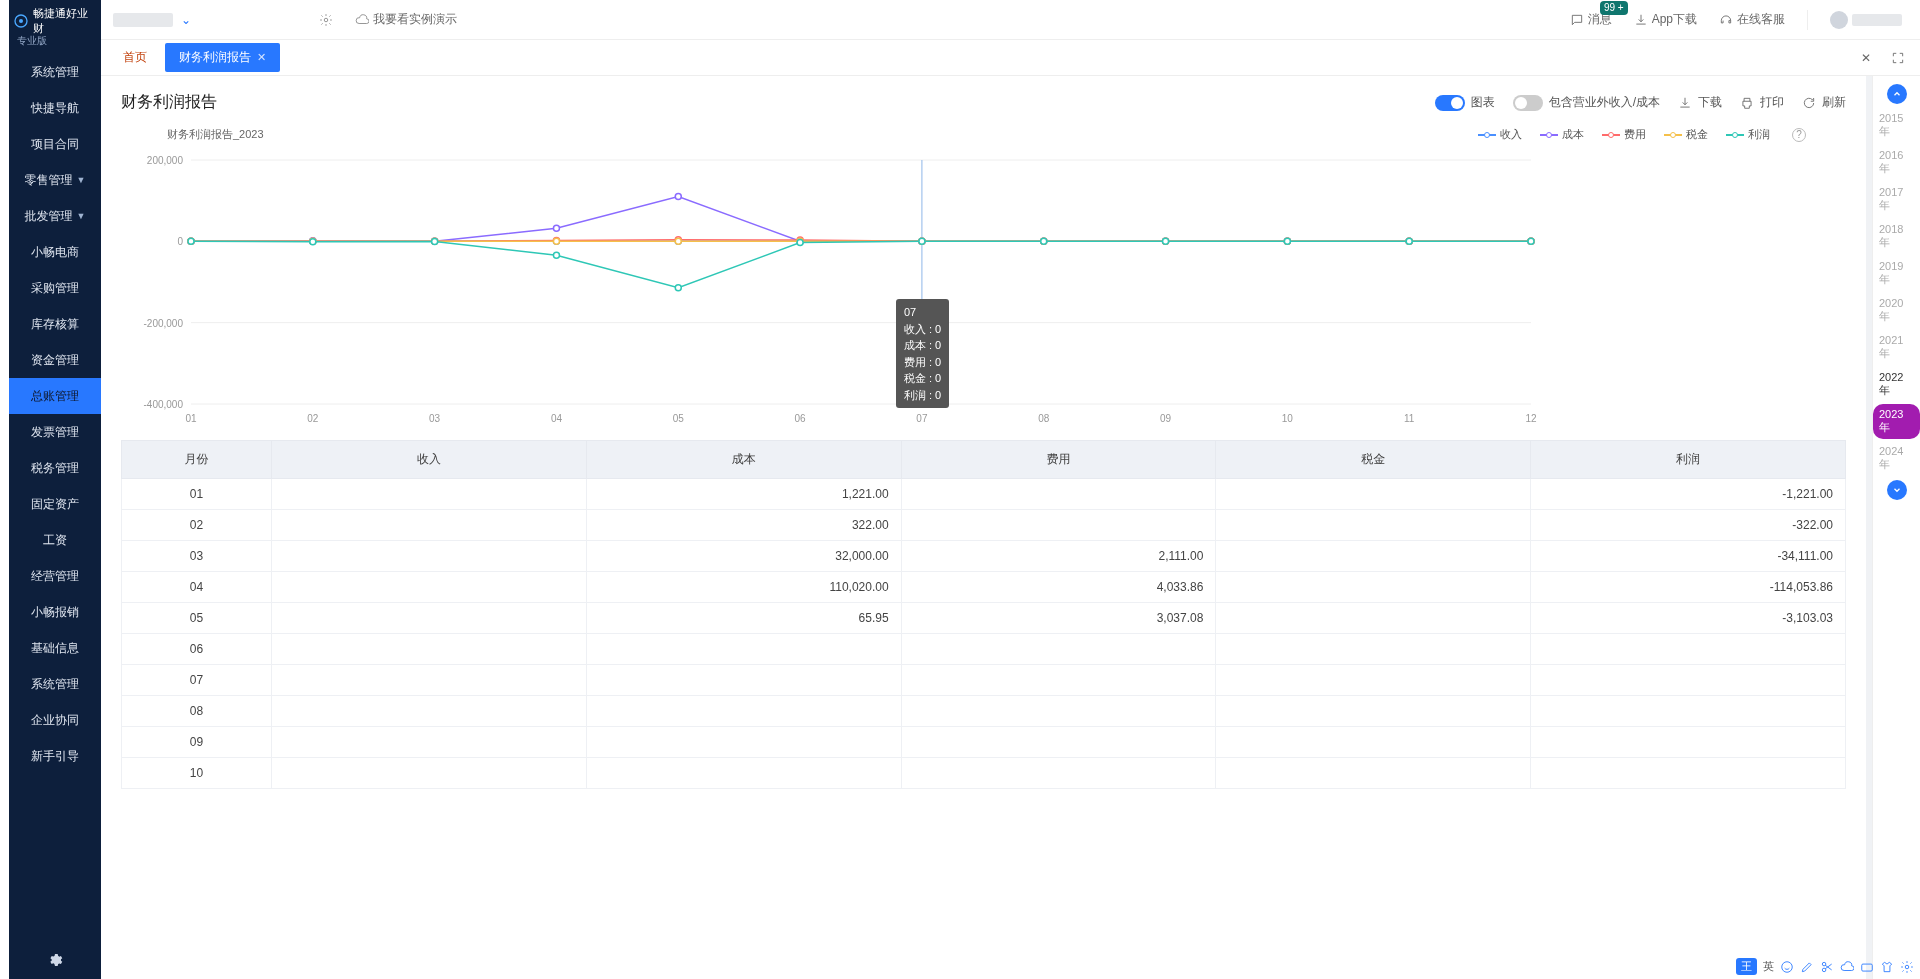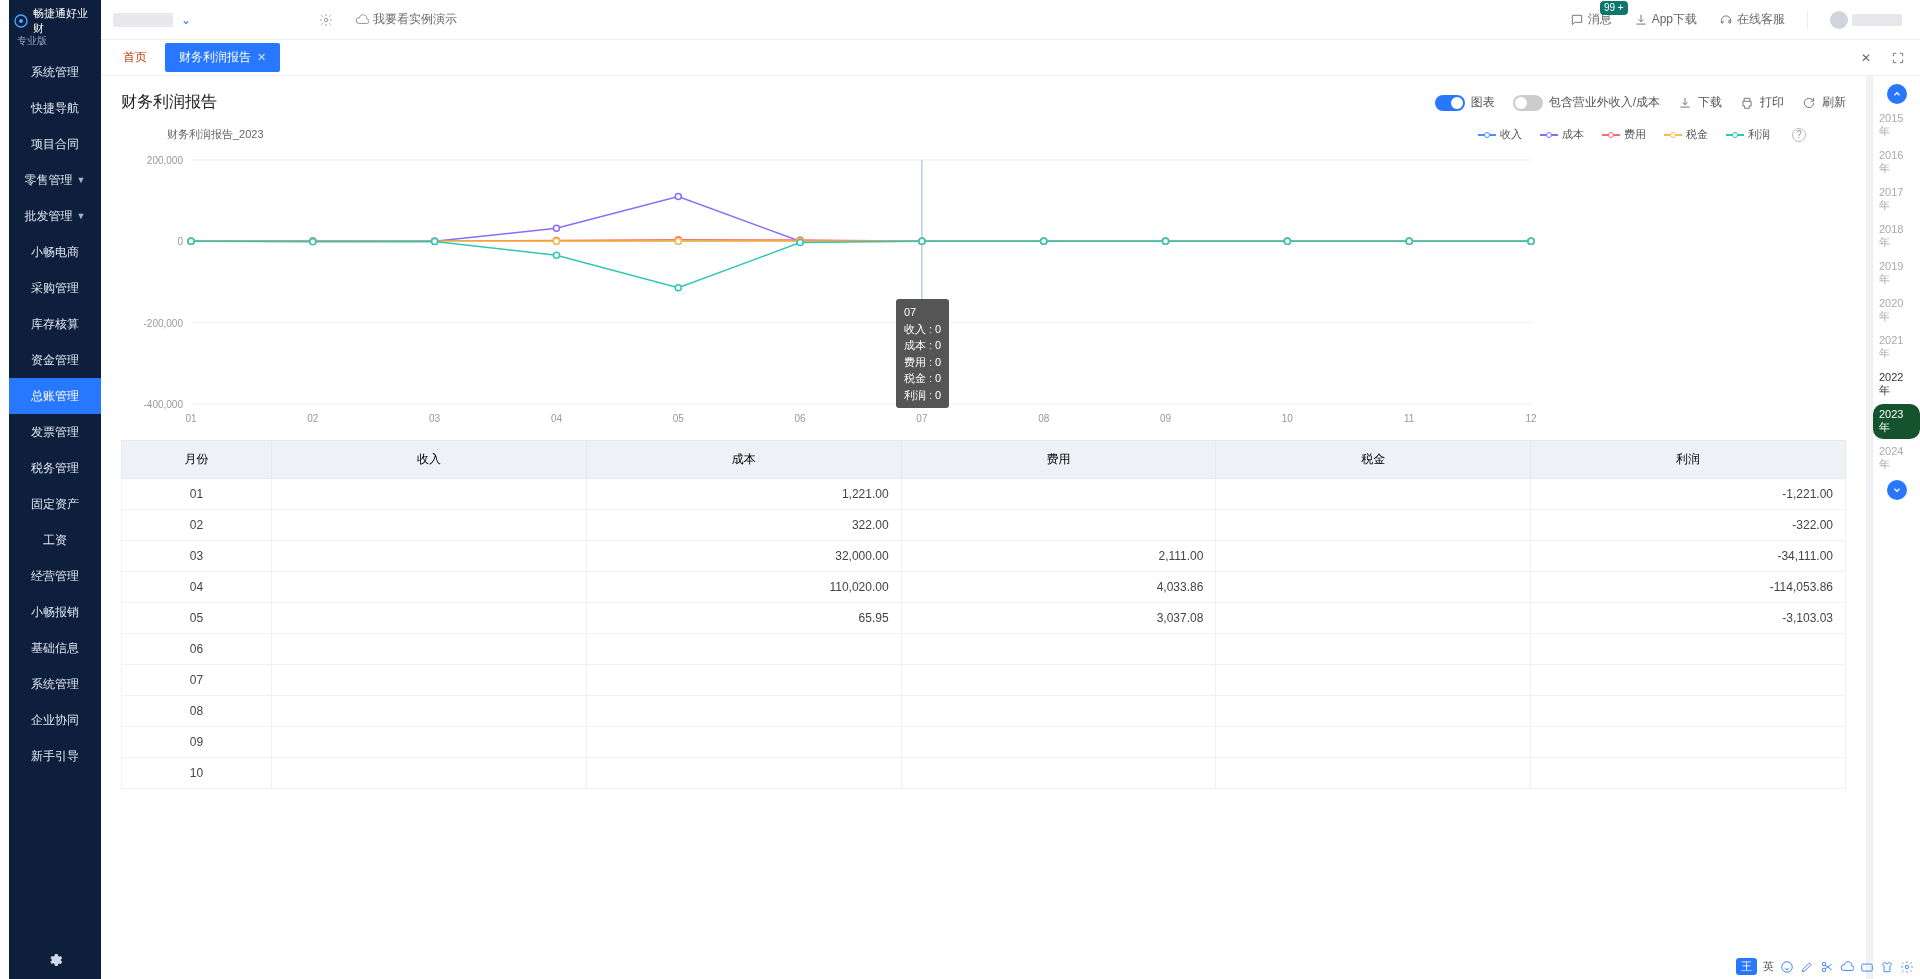--- a/index.html
+++ b/index.html
@@ -4,21 +4,21 @@
 <style>
   * { box-sizing: border-box; }
   body { margin:0; font-family:"Microsoft YaHei","PingFang SC",sans-serif; font-size:12px; color:#333; background:#fff; overflow:hidden; }
   .app { display:flex; width:1920px; height:979px; }
   .sidebar { width:92px; background:#0d1f3c; color:#e0e6f0; display:flex; flex-direction:column; align-items:center;margin-left:9px; }
   .logo { display:flex; align-items:center; padding:6px 4px 2px; font-size:11px; color:#fff; gap:4px; }
   .logo-icon { width:16px; height:16px; flex:none; }
   .logo-sub { font-size:10px; color:#8fa3c2; margin-top:-4px; margin-bottom:6px; align-self:flex-start; padding-left:8px;}
   .nav { flex:1; overflow:auto; width:100%; }
   .nav-item { height:36px; display:flex; align-items:center; justify-content:center; gap:4px; font-size:12px; cursor:pointer; color:#e0e6f0; position:relative;}
-  .nav-item.active { background:#2878ff; color:#ffffff; }
+  .nav-item.active { background:#2878ff; color:#0f172a; }
   .caret { font-size:9px; color:#9fb3d1; }
   .gear { height:38px; display:flex; align-items:center; justify-content:center; color:#cfd8e8; cursor:pointer;}
   .main { flex:1; display:flex; flex-direction:column; min-width:0; background:#f5f7fa; }
 
   .topbar { height:40px; background:#fff; border-bottom:1px solid #eee; display:flex; align-items:center; padding:0 12px; gap:10px; }
   .org-select { display:flex; align-items:center; gap:8px; min-width:190px; }
   .org-mask { width:60px; height:14px; background:#e6e8eb; border-radius:2px;}
   .chev { color:#2878ff; font-size:12px; cursor:pointer;}
   .ico-btn { display:flex; align-items:center; gap:4px; color:#666; cursor:pointer; padding:4px 6px; font-size:12px;}
   .ico-btn svg { width:14px; height:14px;}
@@ -35,21 +35,21 @@
   .tabs-spacer { flex:1;}
   .tab-ctrl { width:28px; height:28px; display:flex; align-items:center; justify-content:center; color:#666; cursor:pointer;}
 
   .content { flex:1; display:flex; min-height:0; background:#fff; margin:0; position:relative;}
   .center { flex:1; min-width:0; padding:16px 20px 0 20px; overflow:auto; position:relative;}
   .side-drag { width:6px; background:#f0f2f5; cursor:col-resize;}
   .year-rail { width:48px; background:#fff; border-left:1px solid #eee; padding:8px 0; display:flex; flex-direction:column; align-items:center; gap:4px;}
   .rail-btn { width:20px; height:20px; border-radius:50%; background:#2878ff; color:#fff; display:flex; align-items:center; justify-content:center; font-size:10px; cursor:pointer;}
   .year-item { font-size:11px; color:#aaa; padding:4px 6px; cursor:pointer; border-radius:10px;}
   .year-item.dark { color:#333;}
-  .year-item.active { background:#14532d; color:#fff;}
+  .year-item.active { background:#a21caf; color:#fff;}
 
   .page-head { display:flex; align-items:center; margin-bottom:10px;}
   .page-title { font-size:16px; font-weight:500; color:#222;}
   .head-spacer { flex:1;}
   .toggle { width:30px; height:16px; border-radius:8px; position:relative; cursor:pointer; background:#ccc;}
   .toggle.on { background:#2878ff;}
   .toggle .knob { position:absolute; top:2px; width:12px; height:12px; border-radius:50%; background:#fff;}
   .toggle.on .knob { right:2px;}
   .toggle.off .knob { left:2px;}
   .opt { display:flex; align-items:center; gap:6px; margin-left:18px; color:#555; font-size:12px; cursor:pointer;}
@@ -60,21 +60,21 @@
   .legend { display:flex; gap:18px; justify-content:flex-end; padding-right:40px; font-size:11px; color:#555; align-items:center;}
   .leg-item { display:flex; align-items:center; gap:4px;}
   .leg-mark { width:18px; height:10px; position:relative; display:flex; align-items:center; justify-content:center;}
   .leg-line { width:18px; height:2px; }
   .leg-dot { width:6px; height:6px; border-radius:50%; border:1.5px solid; background:#fff; position:absolute;}
   .chart-svg { width:1440px; height:290px; display:block;}
   .chart-row { display:flex; align-items:flex-start;}
   .leg-help { width:14px;height:14px;border:1px solid #bbb;border-radius:50%;display:flex;align-items:center;justify-content:center;font-size:10px;color:#999;margin-left:4px;}
 
   table.data { width:100%; border-collapse:collapse; table-layout:fixed;}
-  table.data th { background:#eef1f6; color:#000000; font-weight:500; padding:10px 12px; border:1px solid #e6e9ef; text-align:center;}
+  table.data th { background:#eef1f6; color:#404040; font-weight:500; padding:10px 12px; border:1px solid #e6e9ef; text-align:center;}
   table.data td { padding:8px 12px; border:1px solid #eef0f4; text-align:right; color:#444;}
   table.data td.m { text-align:center;}
   col.cm { width:150px;}
 
   .tooltip { position:absolute; background:#555; color:#fff; font-size:11px; border-radius:3px; padding:5px 8px; line-height:1.5; pointer-events:none;}
   .tooltip .t-row { white-space:nowrap;}
 
   .ime-bar { position:absolute; right:6px; bottom:4px; display:flex; gap:6px; align-items:center;}
   .ime-pill { background:#2878ff; color:#fff; border-radius:3px; padding:1px 5px; font-size:11px;}
   .ime-txt { font-size:11px; color:#555;}

